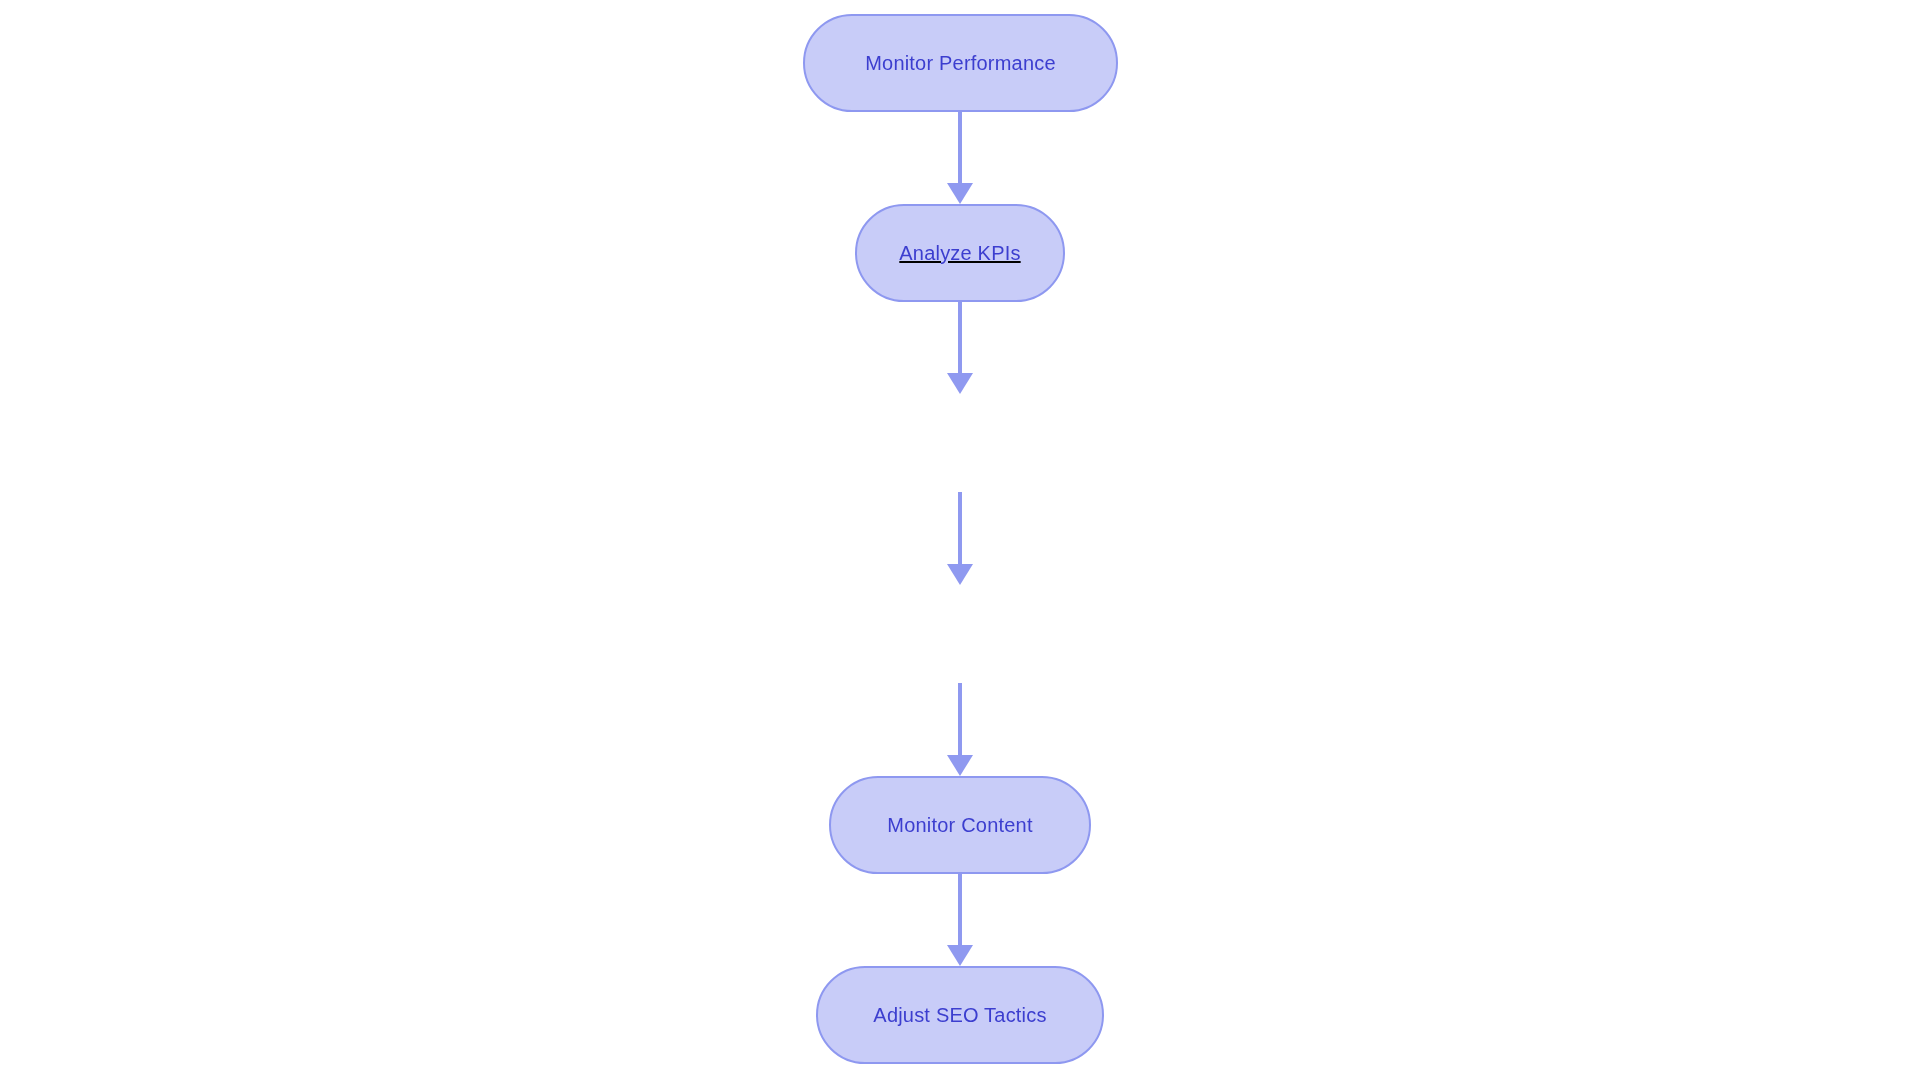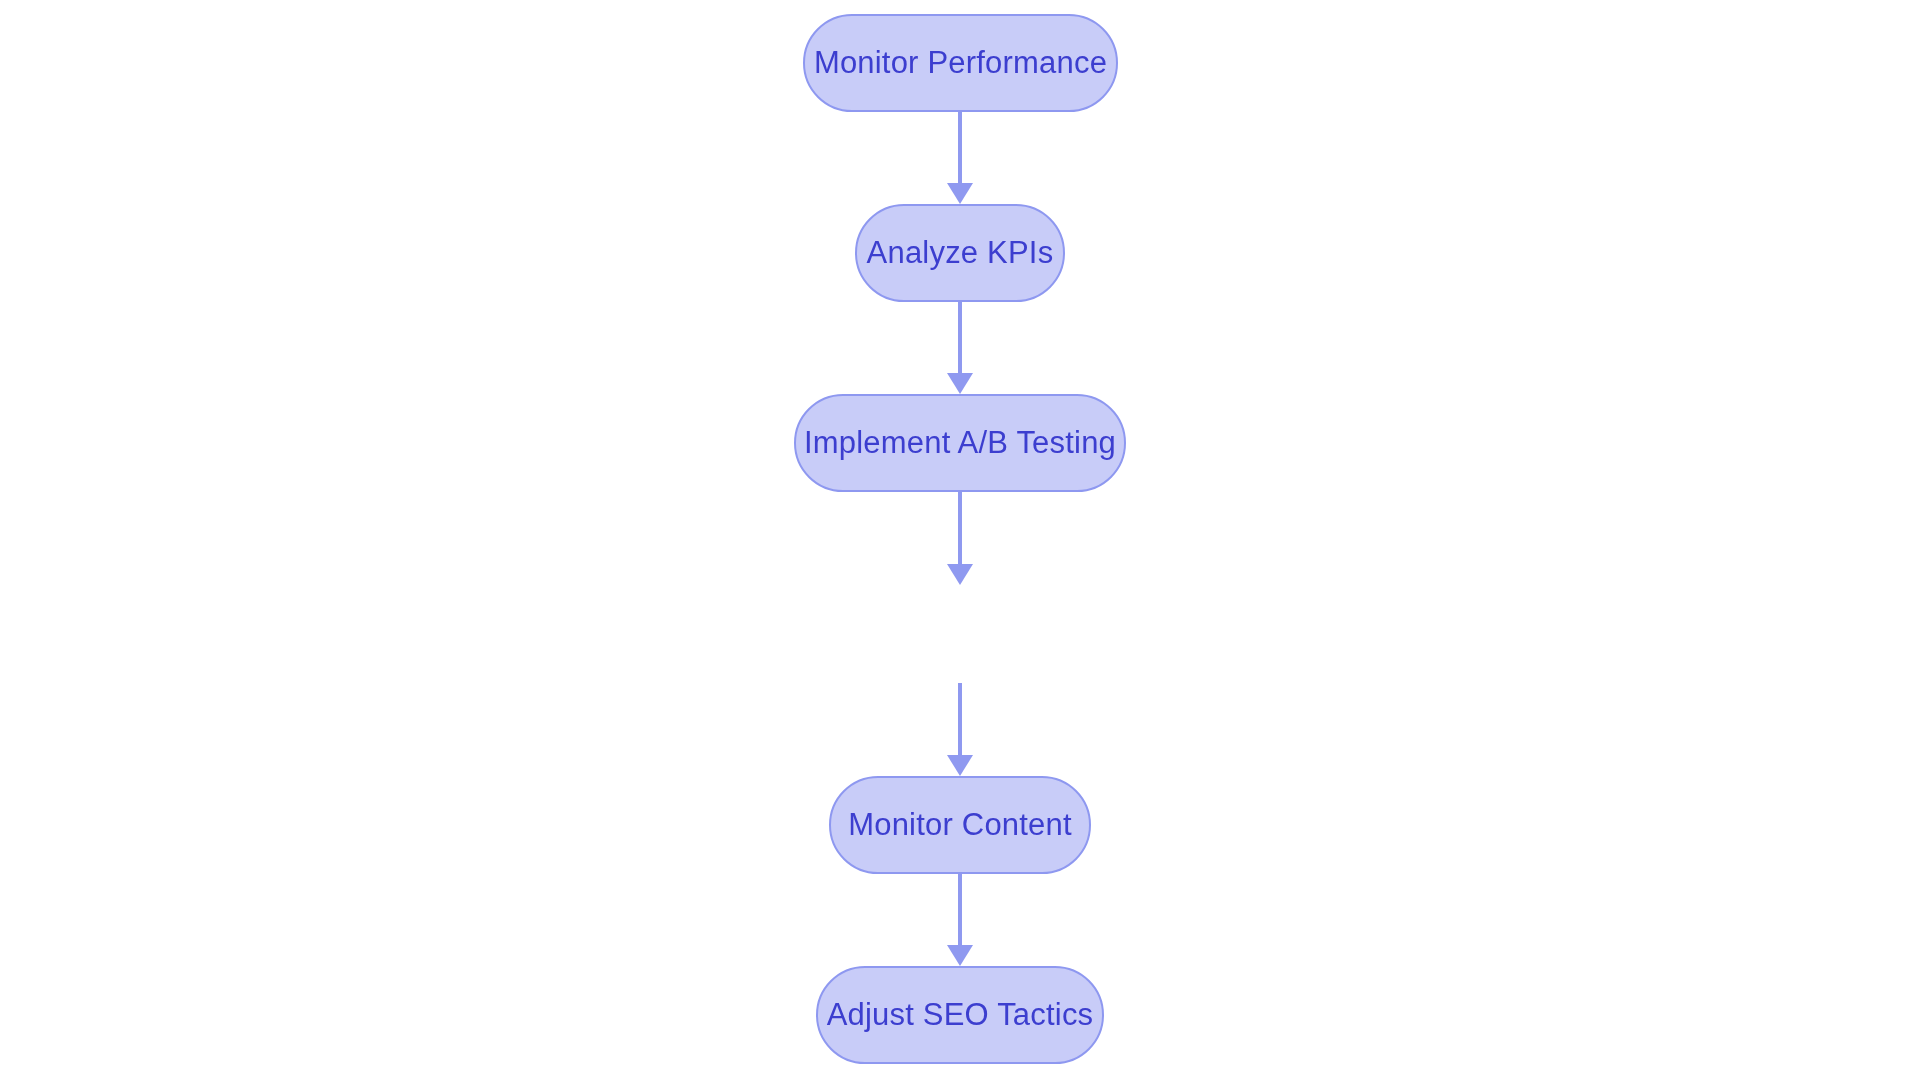--- a/index.html
+++ b/index.html
@@ -28,27 +28,27 @@
     height: 98px;
     border-radius: 49px;
     background: var(--node-fill);
     border: 2px solid var(--node-border);
     display: flex;
     align-items: center;
     justify-content: center;
   }
   .node span {
     color: var(--text-color);
-    font-size: 31px;
+    font-size: 20px;
     font-weight: 400;
     letter-spacing: 0.2px;
     white-space: nowrap;
   }
   .n1 { top: 14px;  left: 803px; width: 315px; }
-  .n2 { top: 204px; left: 855px; width: 210px; }
+  .n2 { top: 204px; left: 855px; width: 210px; text-decoration: underline; }
   .n3 { top: 394px; left: 794px; width: 332px; }
   .n4 { top: 585px; left: 826px; width: 268px; }
   .n5 { top: 776px; left: 829px; width: 262px; }
   .n6 { top: 966px; left: 816px; width: 288px; }
 
   .arrow {
     position: absolute;
     left: 947px;
     width: 26px;
     display: flex;
@@ -89,23 +89,20 @@
 
   <div class="node n2">
     <span>Analyze KPIs</span>
   </div>
 
   <div class="arrow a2">
     <div class="arrow-line"></div>
     <div class="arrow-head"></div>
   </div>
 
-  <div class="node n3">
-    <span>Implement A/B Testing</span>
-  </div>
 
   <div class="arrow a3">
     <div class="arrow-line"></div>
     <div class="arrow-head"></div>
   </div>
 
 
   <div class="arrow a4">
     <div class="arrow-line"></div>
     <div class="arrow-head"></div>

